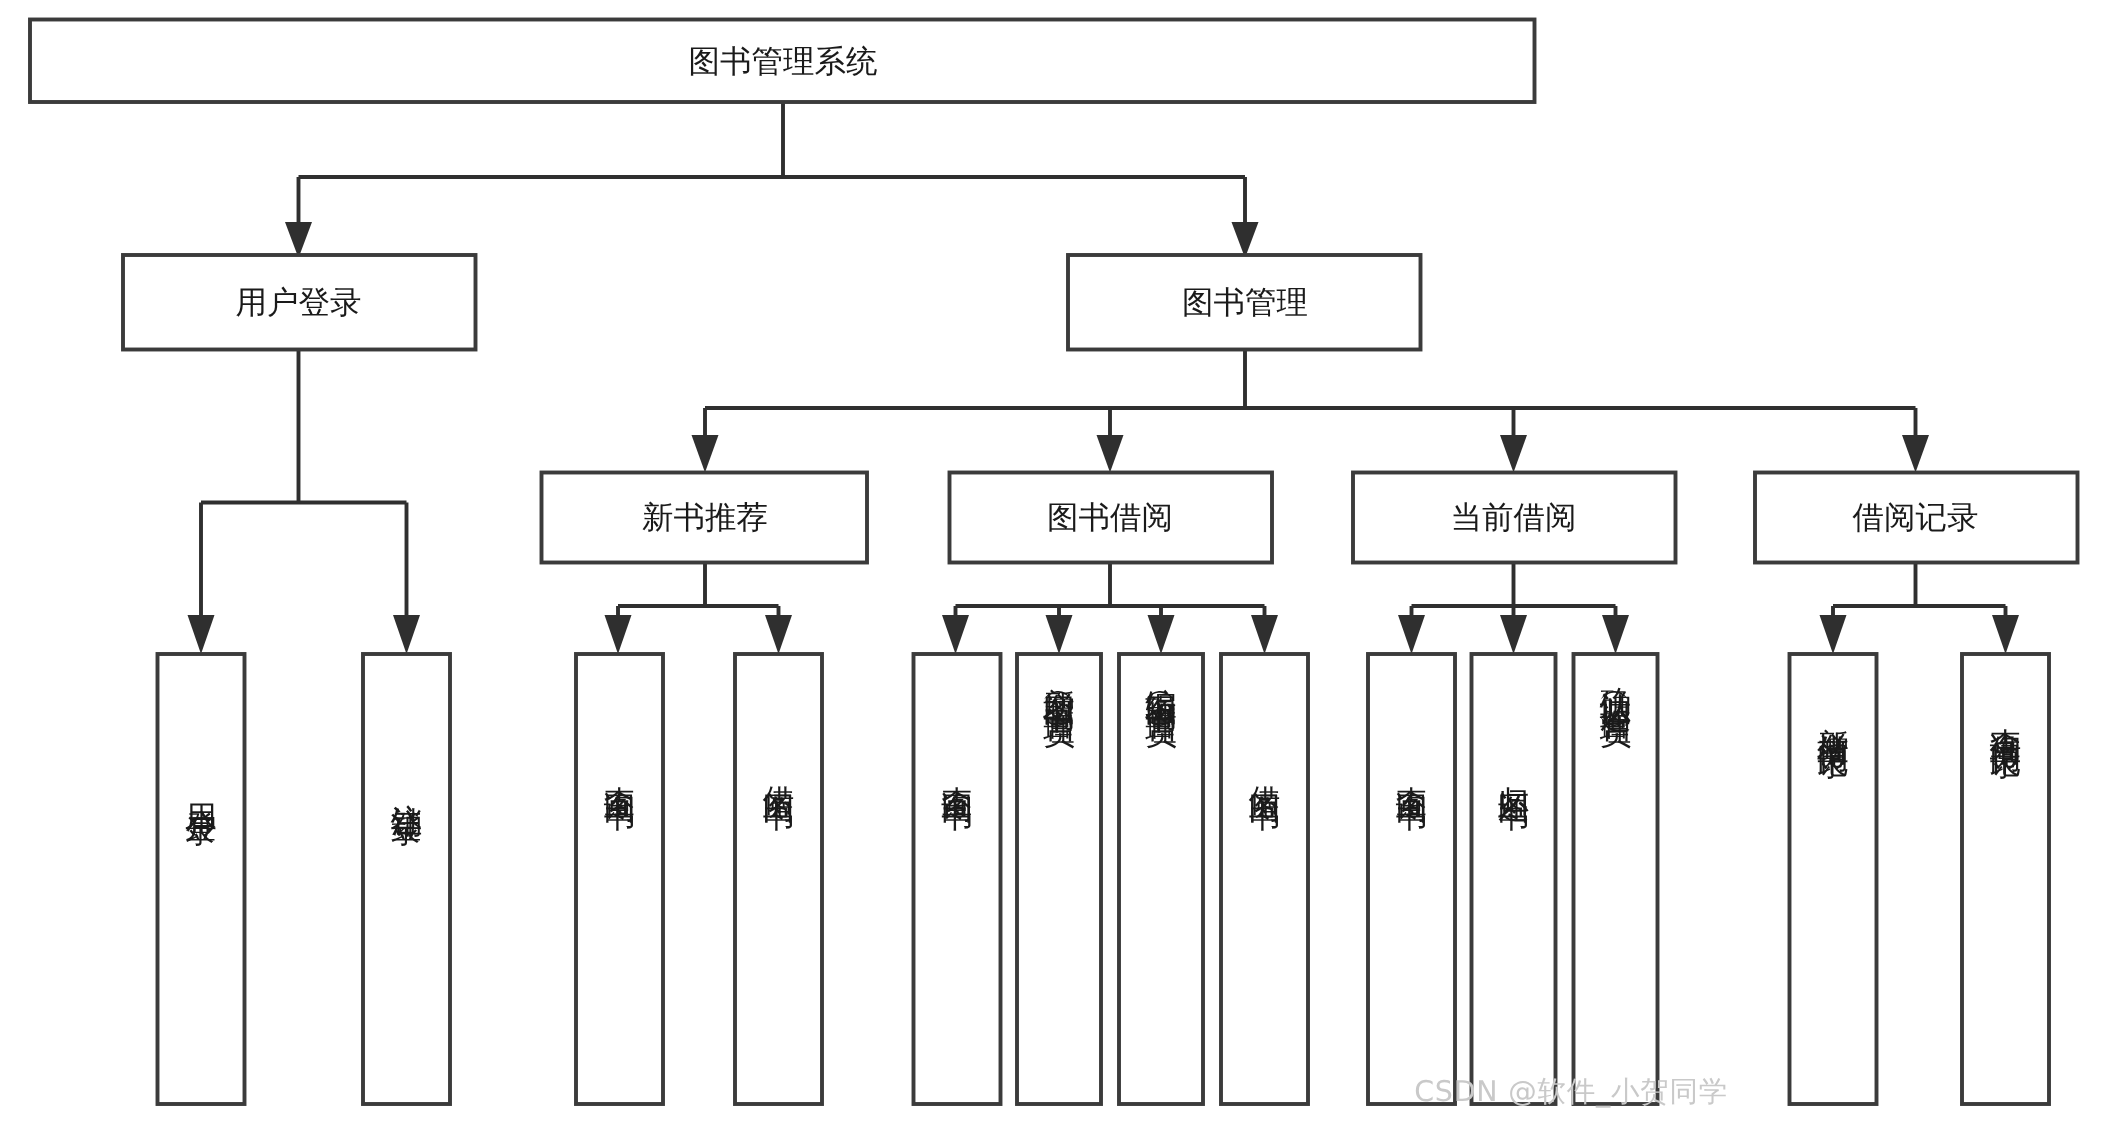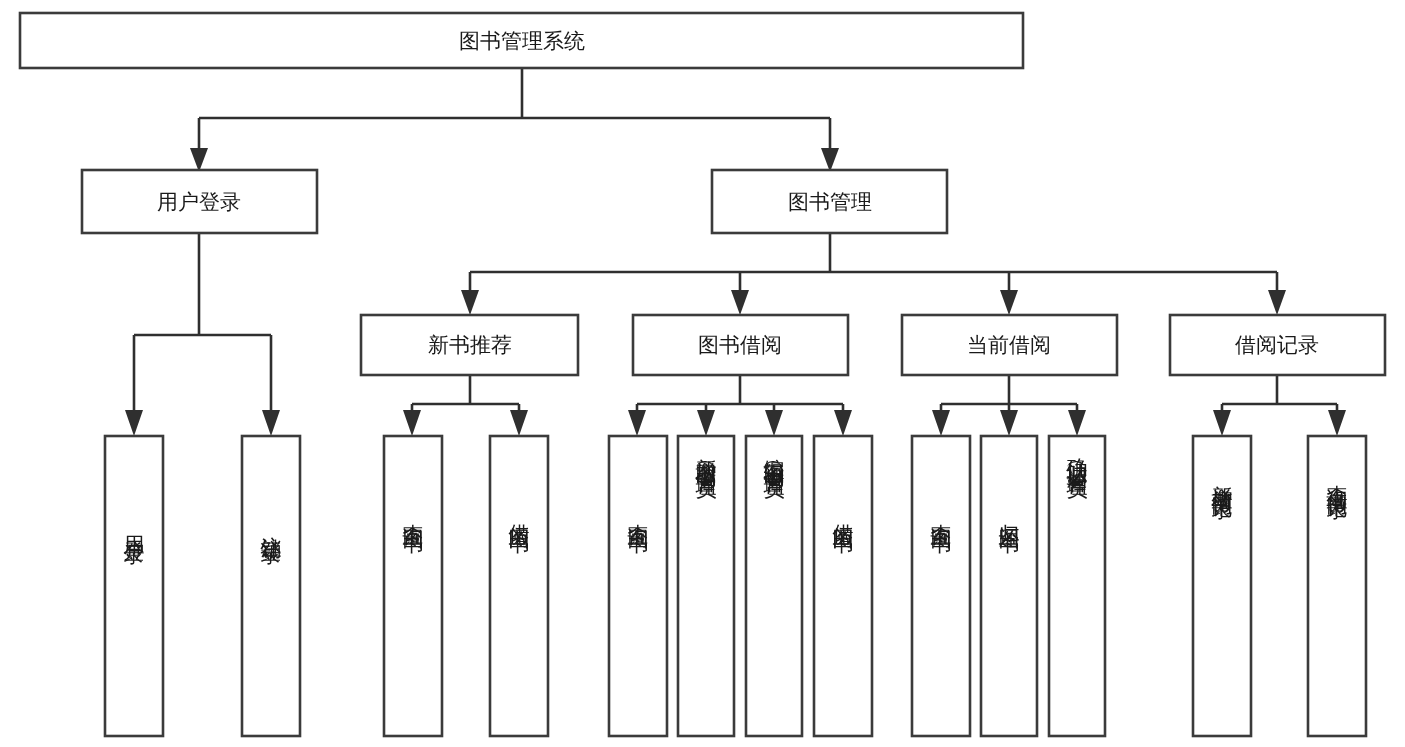--- a/index.html
+++ b/index.html
@@ -232,14 +232,15 @@
       <rect class="node-box" x="1193" y="436" width="58" height="300"></rect>
       <text class="node-label-vertical" x="1222" y="477" writing-mode="tb" glyph-orientation-vertical="0">新增借阅记录</text>
     </g>
     <g>
       <rect class="node-box" x="1308" y="436" width="58" height="300"></rect>
       <text class="node-label-vertical" x="1337" y="477" writing-mode="tb" glyph-orientation-vertical="0">查询借阅记录</text>
     </g>
 
   </svg>
 
+  <div class="watermark">CSDN @软件_小贺同学</div>
 
 </div>
 
 </body></html>

